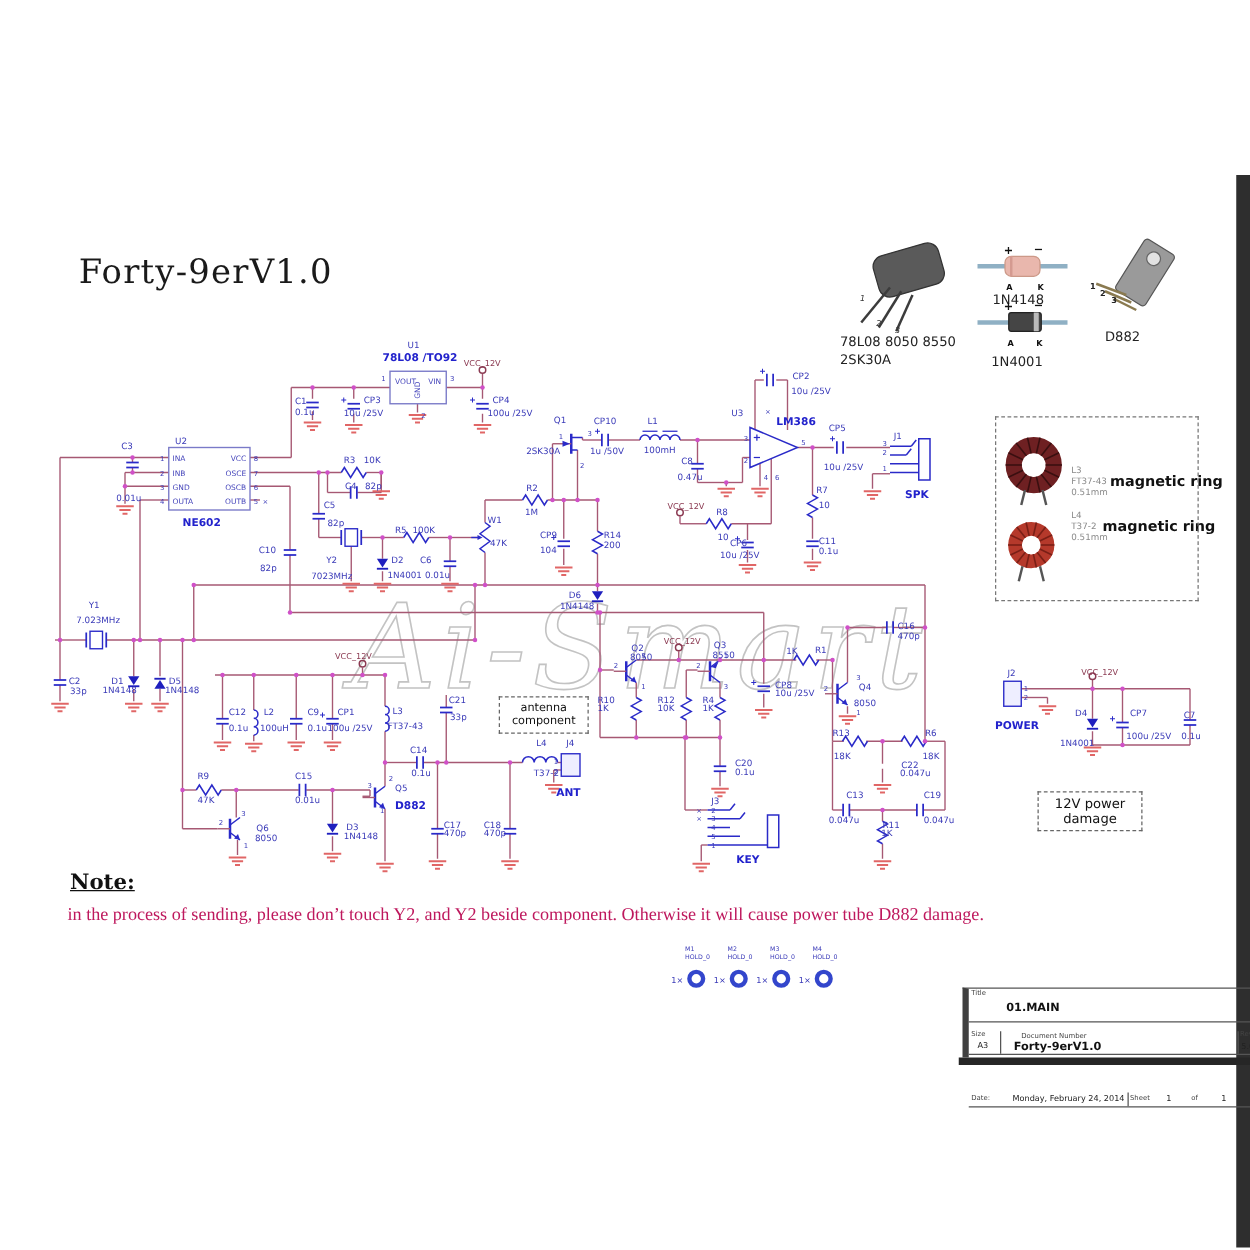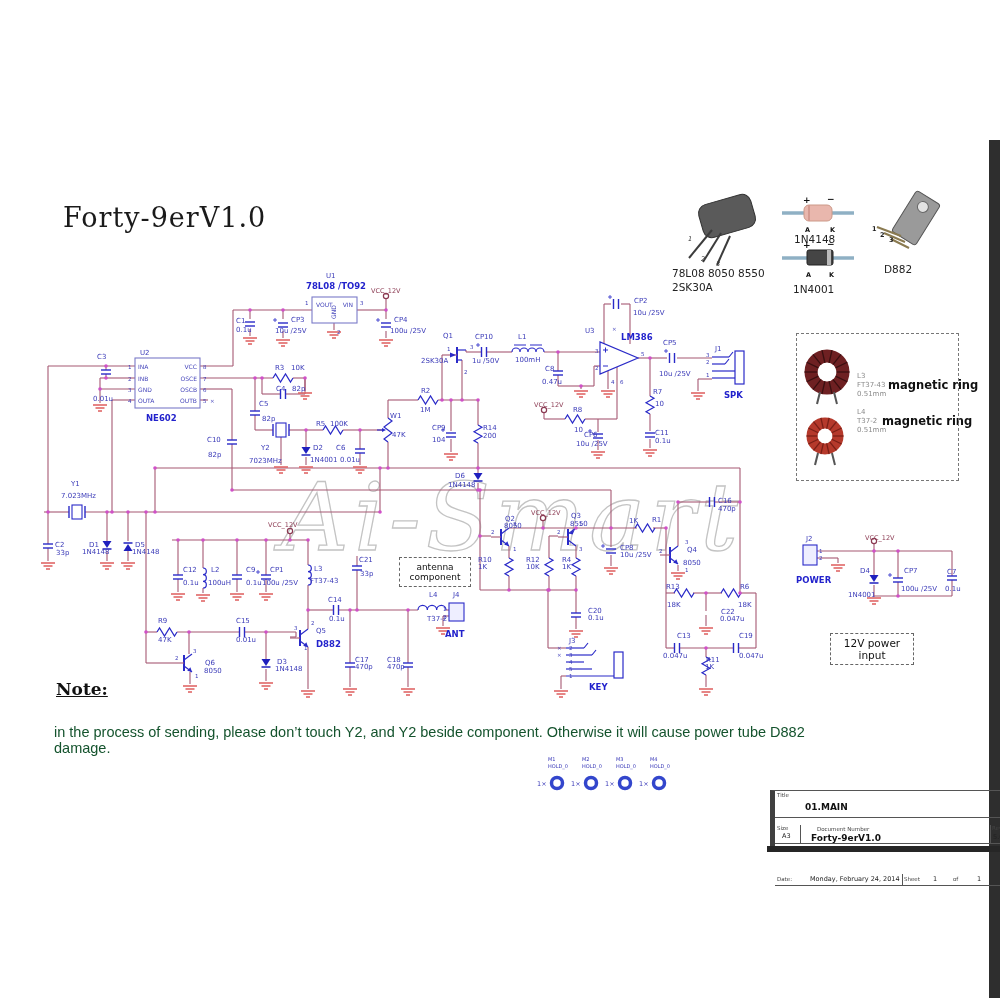--- a/index.html
+++ b/index.html
@@ -1,24 +1,24 @@
 <!DOCTYPE html>
 <html><head>
 <meta charset="utf-8">
 <style>
   html,body{margin:0;padding:0;background:#fff;}
   .page{position:relative;width:1000px;height:1000px;background:#ffffff;overflow:hidden;
         font-family:"DejaVu Sans",sans-serif;}
   .abs{position:absolute;}
   #page-title{left:63px;top:202px;font-family:"DejaVu Serif",serif;font-size:27px;
               letter-spacing:1px;color:#1a1a1a;}
-  #note-head{left:56px;top:679px;font-family:"DejaVu Serif",serif;font-weight:bold;
+  #note-head{left:56px;top:696px;font-family:"DejaVu Serif",serif;font-weight:bold;
              font-size:17px;color:#111;text-decoration:underline;}
-  #note-text{left:54px;top:724px;width:770px;font-family:Liberation Sans, sans-serif;
-             font-size:14.5px;color:#14532d;}
+  #note-text{left:54px;top:724px;width:770px;font-family:Liberation Serif, serif;
+             font-size:14.5px;color:#be185d;}
   .dashedbox{border:1.5px dashed #666;color:#111;display:flex;align-items:center;
              justify-content:center;text-align:center;}
   #antenna-box{left:399px;top:557px;width:70px;height:28px;font-size:9px;}
   #power-input-box{left:830px;top:633px;width:82px;height:30px;font-size:10.5px;}
   #magnet-box{left:796px;top:333px;width:161px;height:146px;border:1.5px dashed #777;}
   #right-strip{left:989px;top:140px;width:11px;height:858px;background:#2e2e2e;}
   #bottom-bar{left:767px;top:846px;width:233px;height:6px;background:#262626;}
   
   #tblock{left:770px;top:790px;width:229px;height:55px;border-top:1px solid #555;
           border-left:5px solid #404040;color:#222;text-decoration:underline;}
@@ -904,21 +904,21 @@
       <text x="616" y="761" class="hole">M3</text>
       <text x="616" y="767.5" class="hole">HOLD_0</text>
       <text x="605" y="786" class="holen">1×</text>
       <circle cx="659" cy="783" r="5.5" fill="#fff" stroke="#3346cc" stroke-width="3.5"></circle>
       <text x="650" y="761" class="hole">M4</text>
       <text x="650" y="767.5" class="hole">HOLD_0</text>
       <text x="639" y="786" class="holen">1×</text>
     </svg>
 
   <div class="abs dashedbox" id="antenna-box">antenna component</div>
-  <div class="abs dashedbox" id="power-input-box">12V power input</div>
+  <div class="abs dashedbox" id="power-input-box">12V power damage</div>
   <div class="abs" id="magnet-box"></div>
 
   <div class="abs" id="note-head">Note:</div>
   <div class="abs" id="note-text">in the process of sending, please don’t touch Y2, and Y2 beside component. Otherwise it will cause power tube D882 damage.</div>
 
   <div class="abs" id="tblock">
     <div class="row1">
       <span class="lab" style="left:2px;top:1px">Title</span>
       <span class="big" style="left:30px;top:11px">01.MAIN</span>
     </div>

